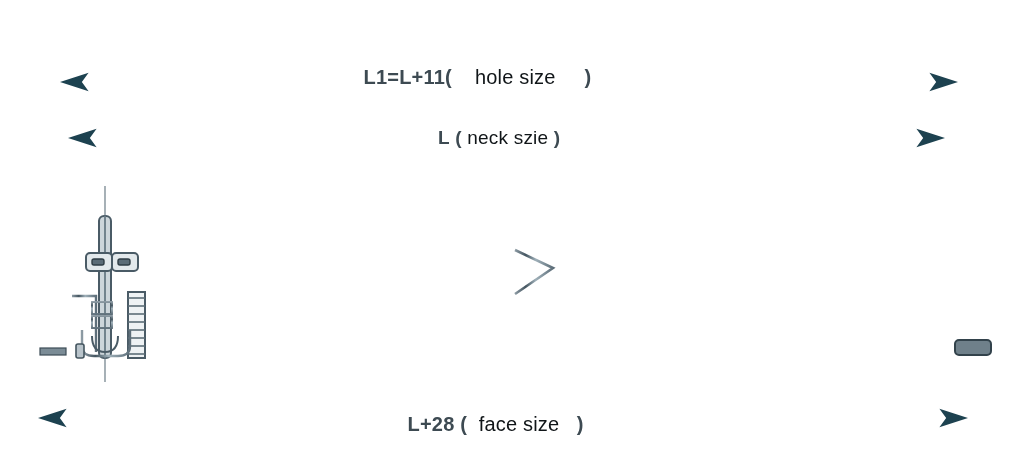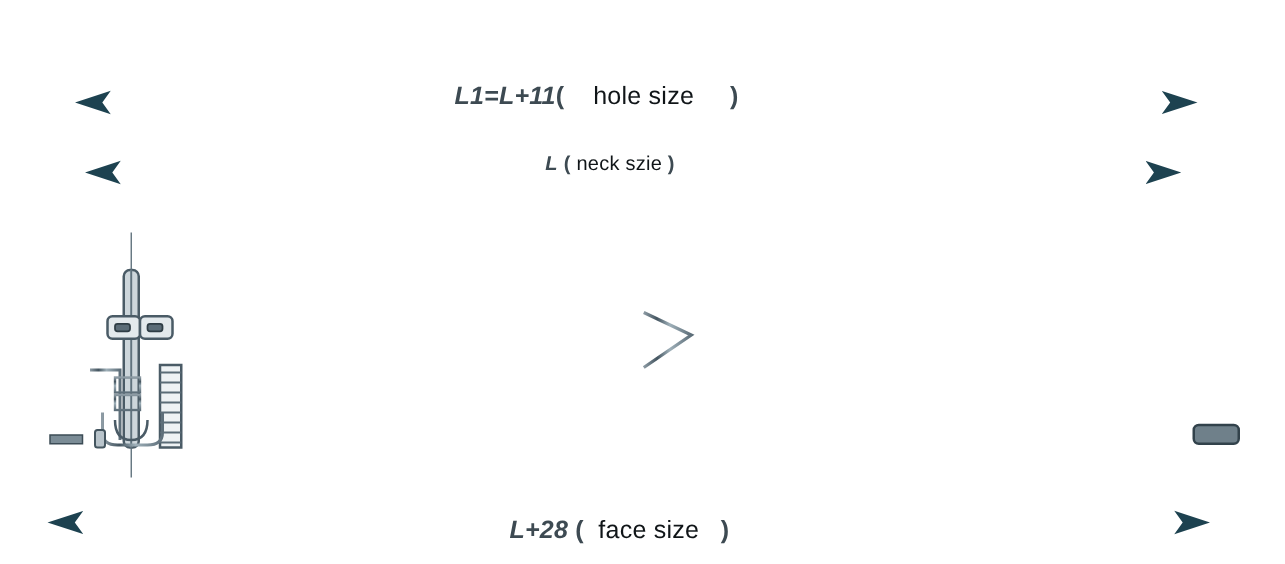--- a/index.html
+++ b/index.html
@@ -8,25 +8,25 @@
     font-family:"Liberation Sans","DejaVu Sans",sans-serif;
     overflow:hidden;position:relative;
   }
   #drawing{position:absolute;left:0;top:0;width:1028px;height:451px;}
   .dim-text{
     position:absolute;
     color:#20262b;
     white-space:pre;
     letter-spacing:0.2px;
   }
-  .dim-code{font-weight:bold;color:#3d4a52;font-style:italic;}
+  .dim-code{font-weight:bold;color:#3d4a52;}
   .dim-paren{color:#3d4a52;font-weight:bold;}
   .dim-word{color:#101518;font-weight:normal;}
   #lbl-hole{left:352px;top:43px;font-size:20px;}
-  #lbl-neck{left:427px;top:105px;font-size:16px;}
+  #lbl-neck{left:427px;top:105px;font-size:19px;}
   #lbl-face{left:396px;top:390px;font-size:20px;}
 </style>
 </head>
 <body>
 
 <svg id="drawing" viewBox="0 0 1028 451" xmlns="http://www.w3.org/2000/svg">
   <defs>
     <linearGradient id="hbev" x1="0" y1="0" x2="0" y2="1">
       <stop offset="0%" stop-color="#8d9ba4"></stop>
       <stop offset="28%" stop-color="#445560"></stop>

